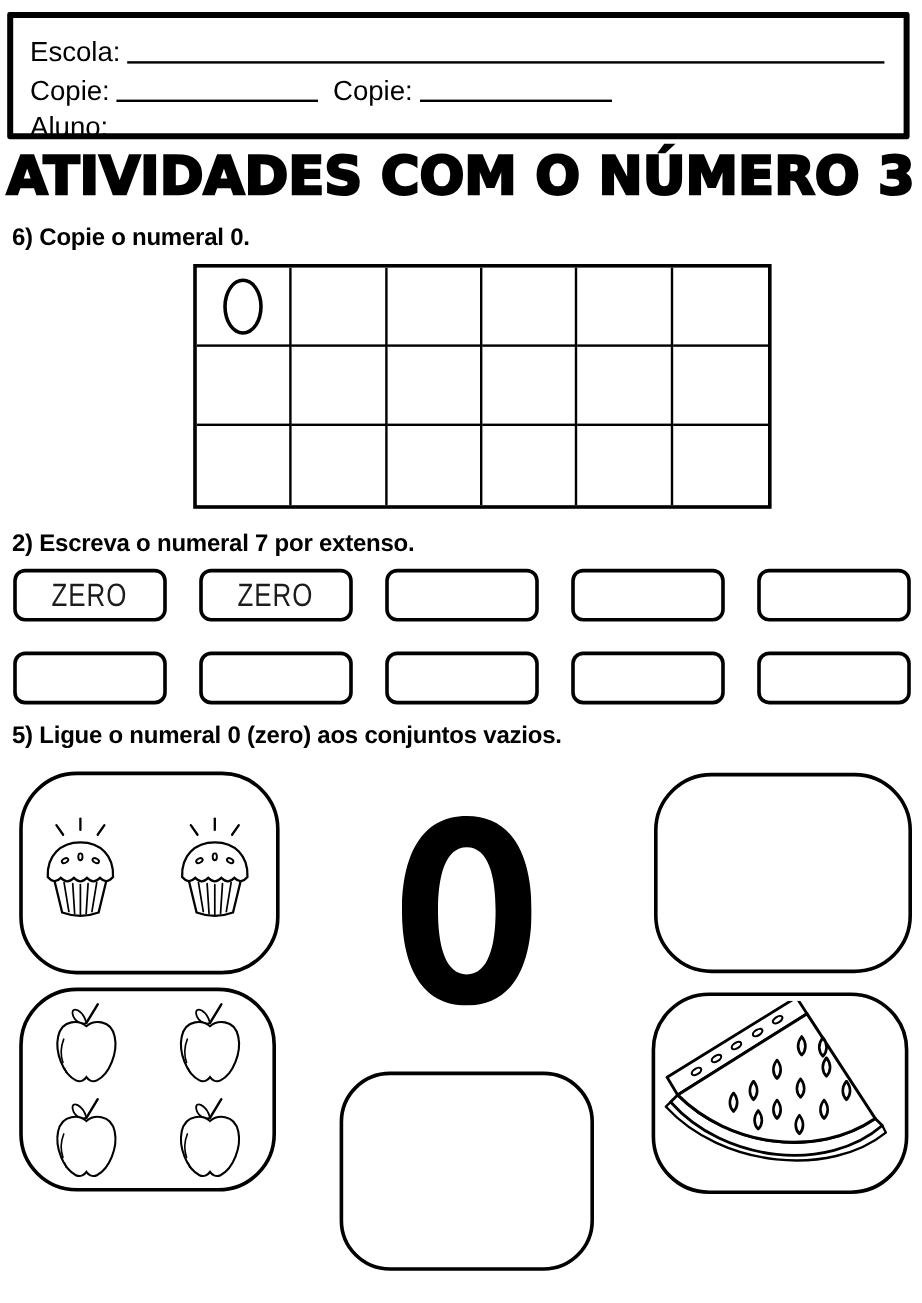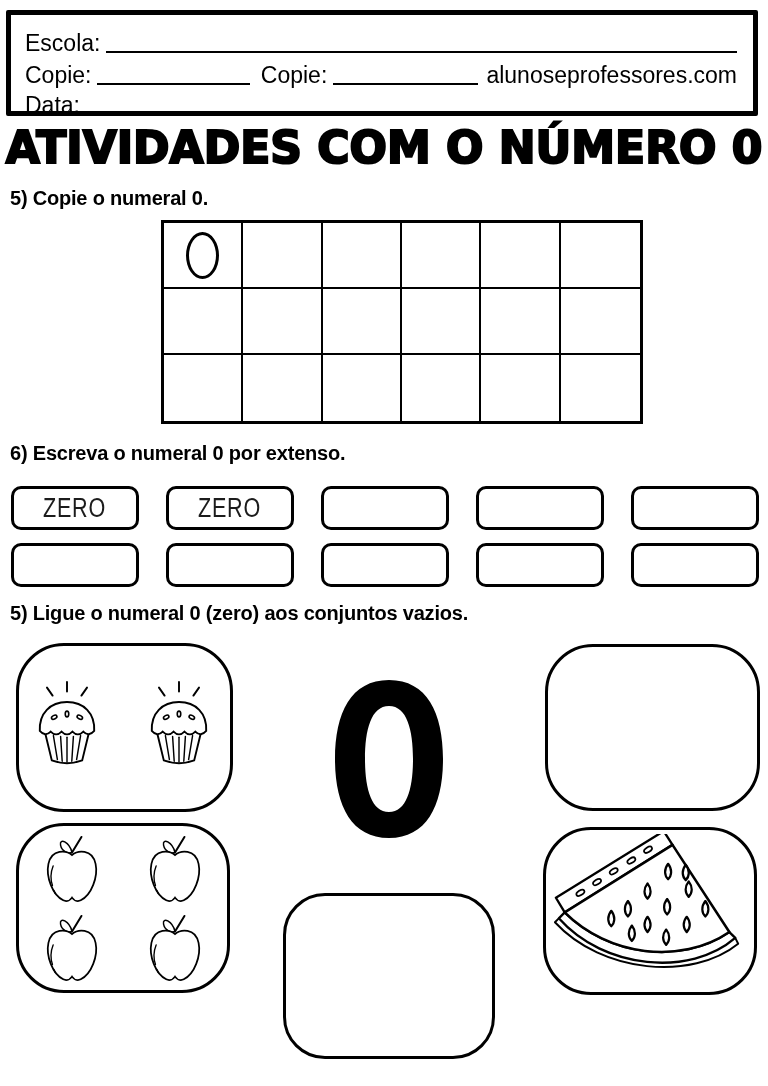--- a/index.html
+++ b/index.html
@@ -33,21 +33,21 @@
   .copy-grid{position:absolute;left:161px;top:220px;width:482px;height:204px;
              border:3px solid #000;box-sizing:border-box;display:grid;
              grid-template-columns:repeat(6,1fr);grid-template-rows:repeat(3,1fr);background:#fff;}
   .cell{border-right:2px solid #000;border-bottom:2px solid #000;
         display:flex;align-items:center;justify-content:center;}
   .cell.lastc{border-right:none;} .cell.lastr{border-bottom:none;}
   .zero-model{width:27px;height:41px;border:3.5px solid #000;border-radius:50%;}
 
   
   .ans-row{position:absolute;left:11px;width:748px;display:flex;justify-content:space-between;}
-  .ans-row.r1{top:486px;gap:11px;} .ans-row.r2{top:543px;}
+  .ans-row.r1{top:474px;gap:11px;} .ans-row.r2{top:543px;}
   .ans-box{width:128px;height:44px;border:3px solid #000;border-radius:10px;
            box-sizing:border-box;background:#fff;display:flex;align-items:center;justify-content:center;}
   .zero-word{font-size:27px;font-weight:400;letter-spacing:1px;color:#1c1c1c;
              transform:scaleX(0.8);}
 
   
   .set-box{position:absolute;border:3px solid #000;border-radius:48px;background:#fff;box-sizing:border-box;}
   .box-cupcakes{left:16px;top:643px;width:217px;height:169px;}
   .box-apples{left:16px;top:823px;width:214px;height:170px;}
   .box-empty-tr{left:545px;top:644px;width:215px;height:167px;}
@@ -142,31 +142,30 @@
     <div class="hdr-row r1">
       <span>Escola:</span>
       <span class="hline grow"></span>
     </div>
     <div class="hdr-row r2">
       <span>Copie:</span>
       <span class="hline w168"></span>
       <span style="width:12px"></span>
       <span>Copie:</span>
       <span class="hline w160"></span>
-      <span class="site">alunoseprofessores.com</span>
     </div>
     <div class="hdr-row r3">
-      <span>Data:</span>
+      <span>Aluno:</span>
       <span class="hline grow"></span>
     </div>
   </div>
 
-  <div class="title">ATIVIDADES COM O NÚMERO 0</div>
-
-  <div class="heading h1">5) Copie o numeral 0.</div>
+  <div class="title">ATIVIDADES COM O NÚMERO 3</div>
+
+  <div class="heading h1">6) Copie o numeral 0.</div>
   <div class="copy-grid">
     <div class="cell">
       <div class="zero-model"></div>
     </div>
     <div class="cell"></div>
     <div class="cell"></div>
     <div class="cell"></div>
     <div class="cell"></div>
     <div class="cell lastc"></div>
     <div class="cell"></div>
@@ -176,21 +175,21 @@
     <div class="cell"></div>
     <div class="cell lastc"></div>
     <div class="cell lastr"></div>
     <div class="cell lastr"></div>
     <div class="cell lastr"></div>
     <div class="cell lastr"></div>
     <div class="cell lastr"></div>
     <div class="cell lastc lastr"></div>
   </div>
 
-  <div class="heading h2">6) Escreva o numeral 0 por extenso.</div>
+  <div class="heading h2">2) Escreva o numeral 7 por extenso.</div>
   <div class="ans-row r1">
     <div class="ans-box">
       <span class="zero-word">ZERO</span>
     </div>
     <div class="ans-box">
       <span class="zero-word">ZERO</span>
     </div>
     <div class="ans-box"></div>
     <div class="ans-box"></div>
     <div class="ans-box"></div>

